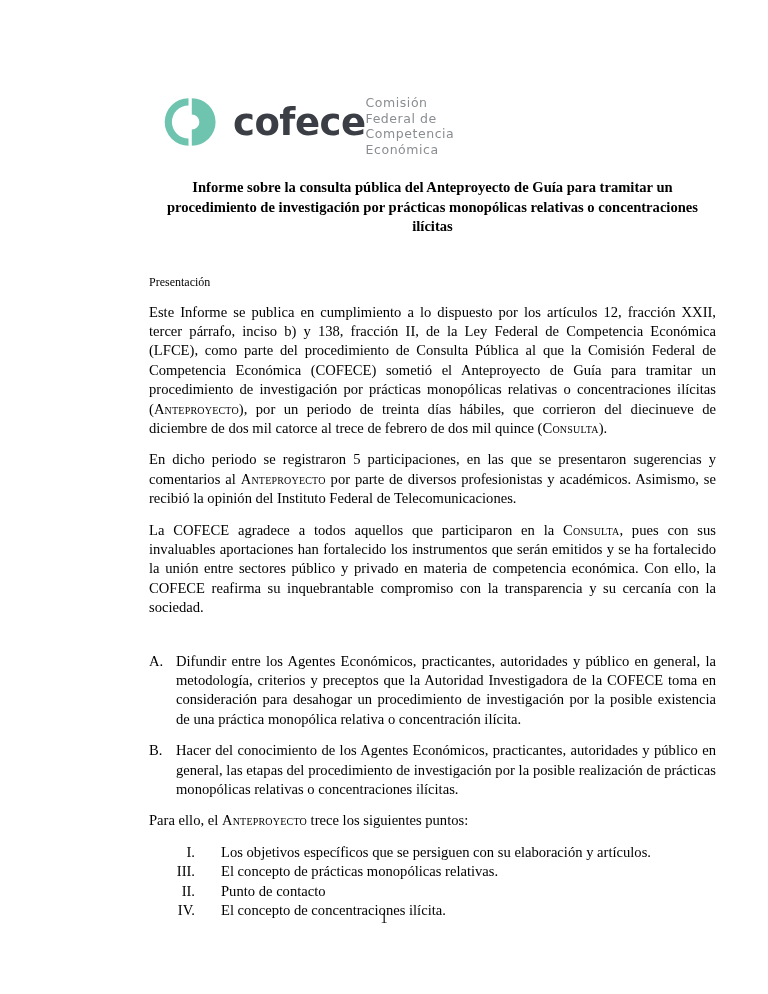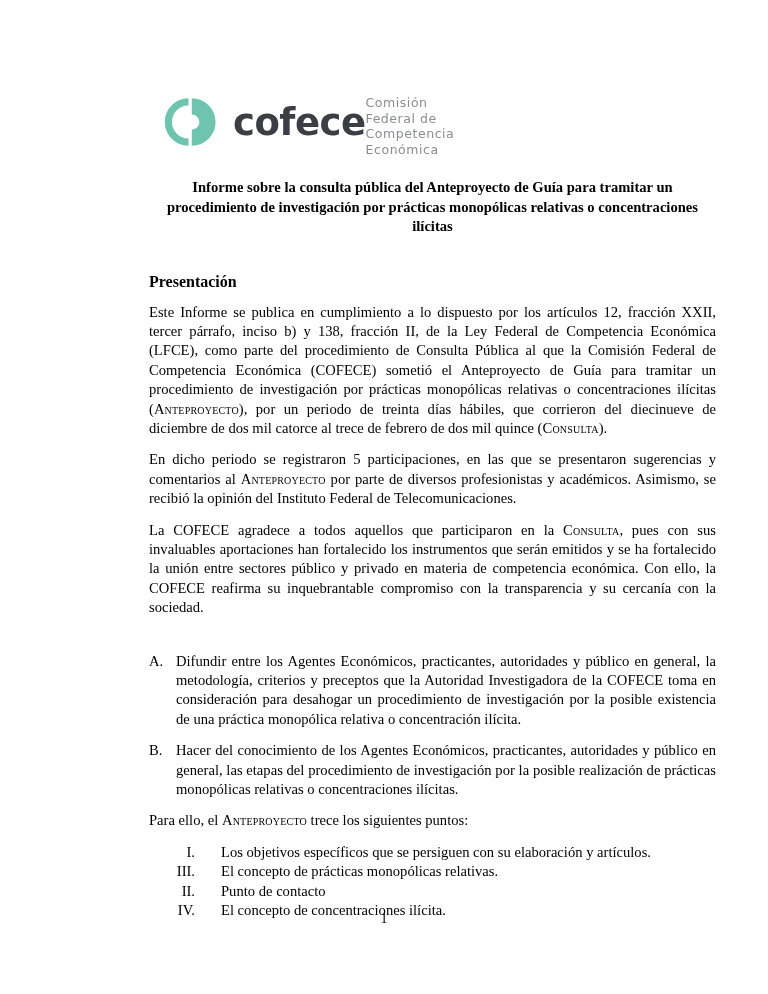--- a/index.html
+++ b/index.html
@@ -74,22 +74,22 @@
   .doc-title {
     font-size: 14.6px;
     font-weight: bold;
     line-height: 19.5px;
     text-align: center;
     margin: 0 0 0 0;
     padding: 0 6px;
   }
 
   .section-heading {
-    font-size: 16px;
-    font-weight: bold;
+    font-size: 12px;
+    font-weight: normal;
     margin: 36px 0 0 0;
     line-height: 18px;
   }
 
   p.body-par {
     font-size: 14.6px;
     line-height: 19.4px;
     text-align: justify;
     margin: 12px 0 0 0;
   }

